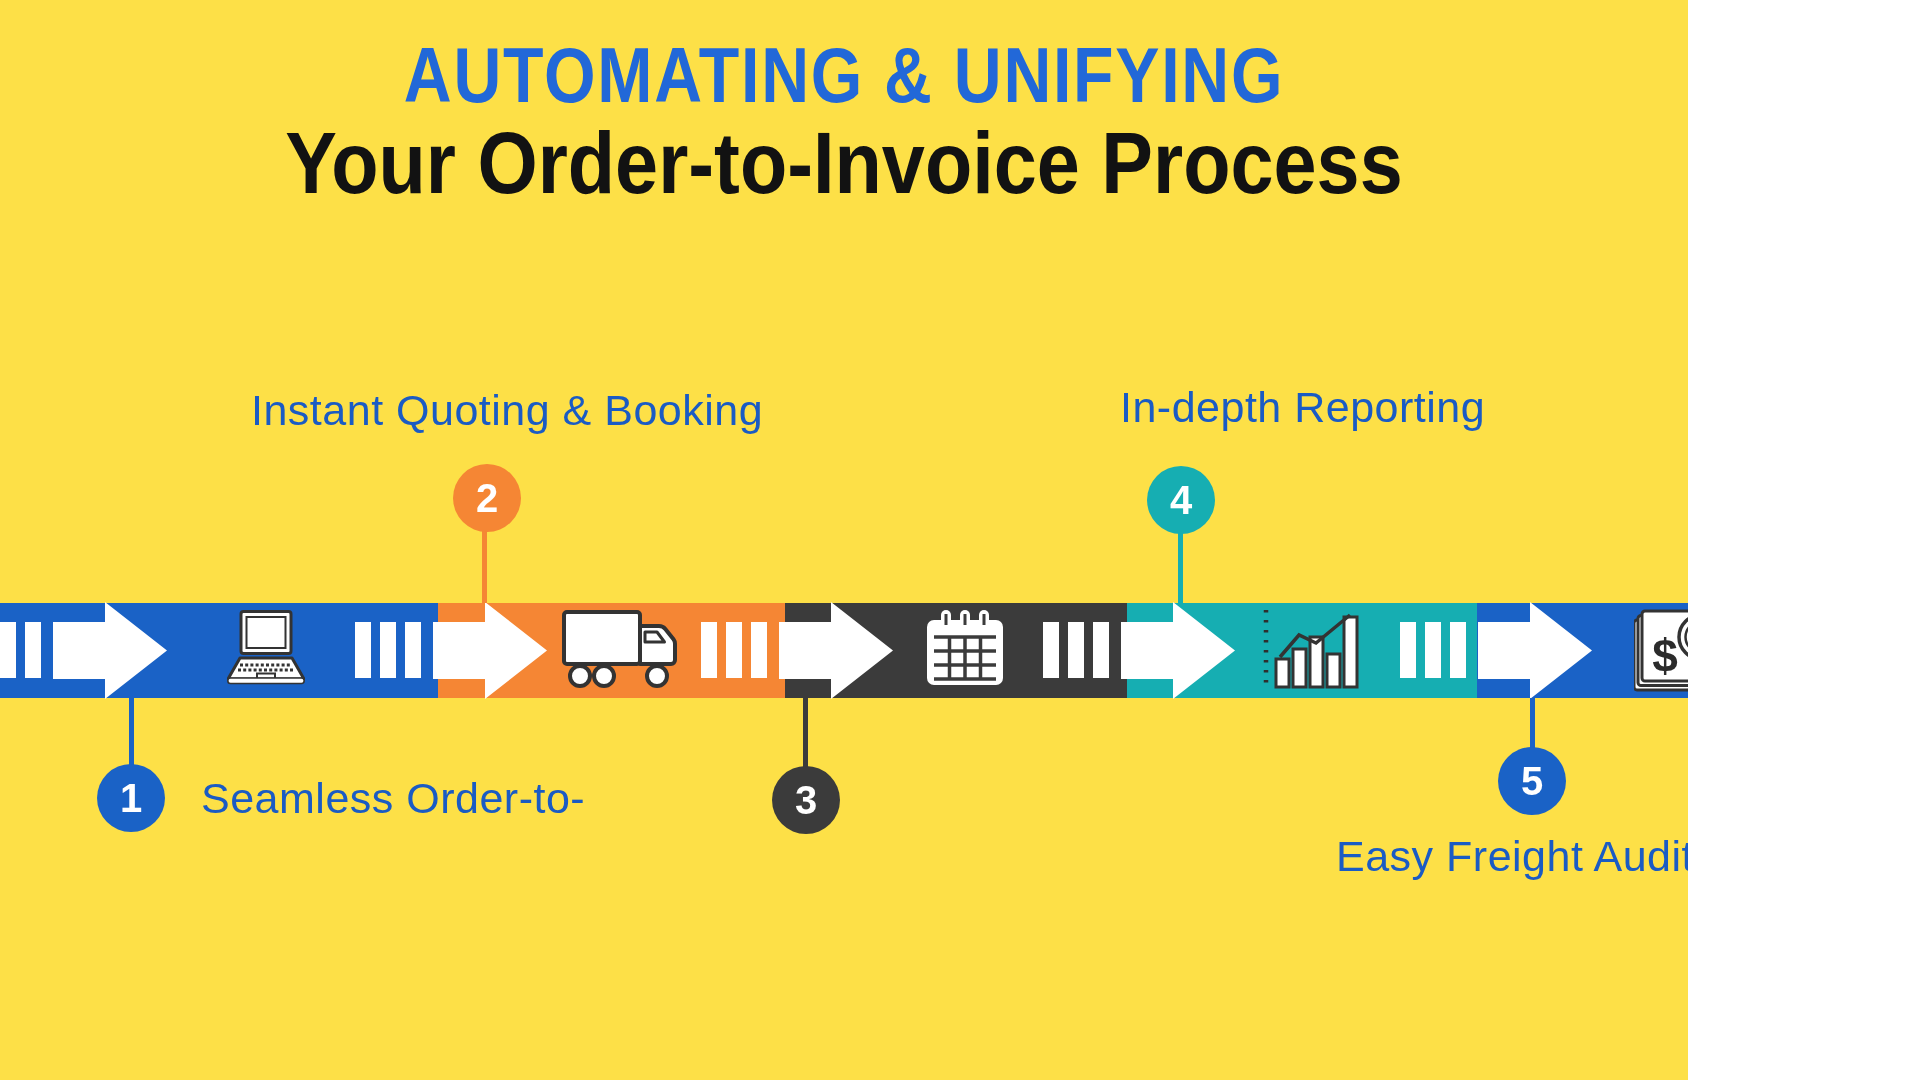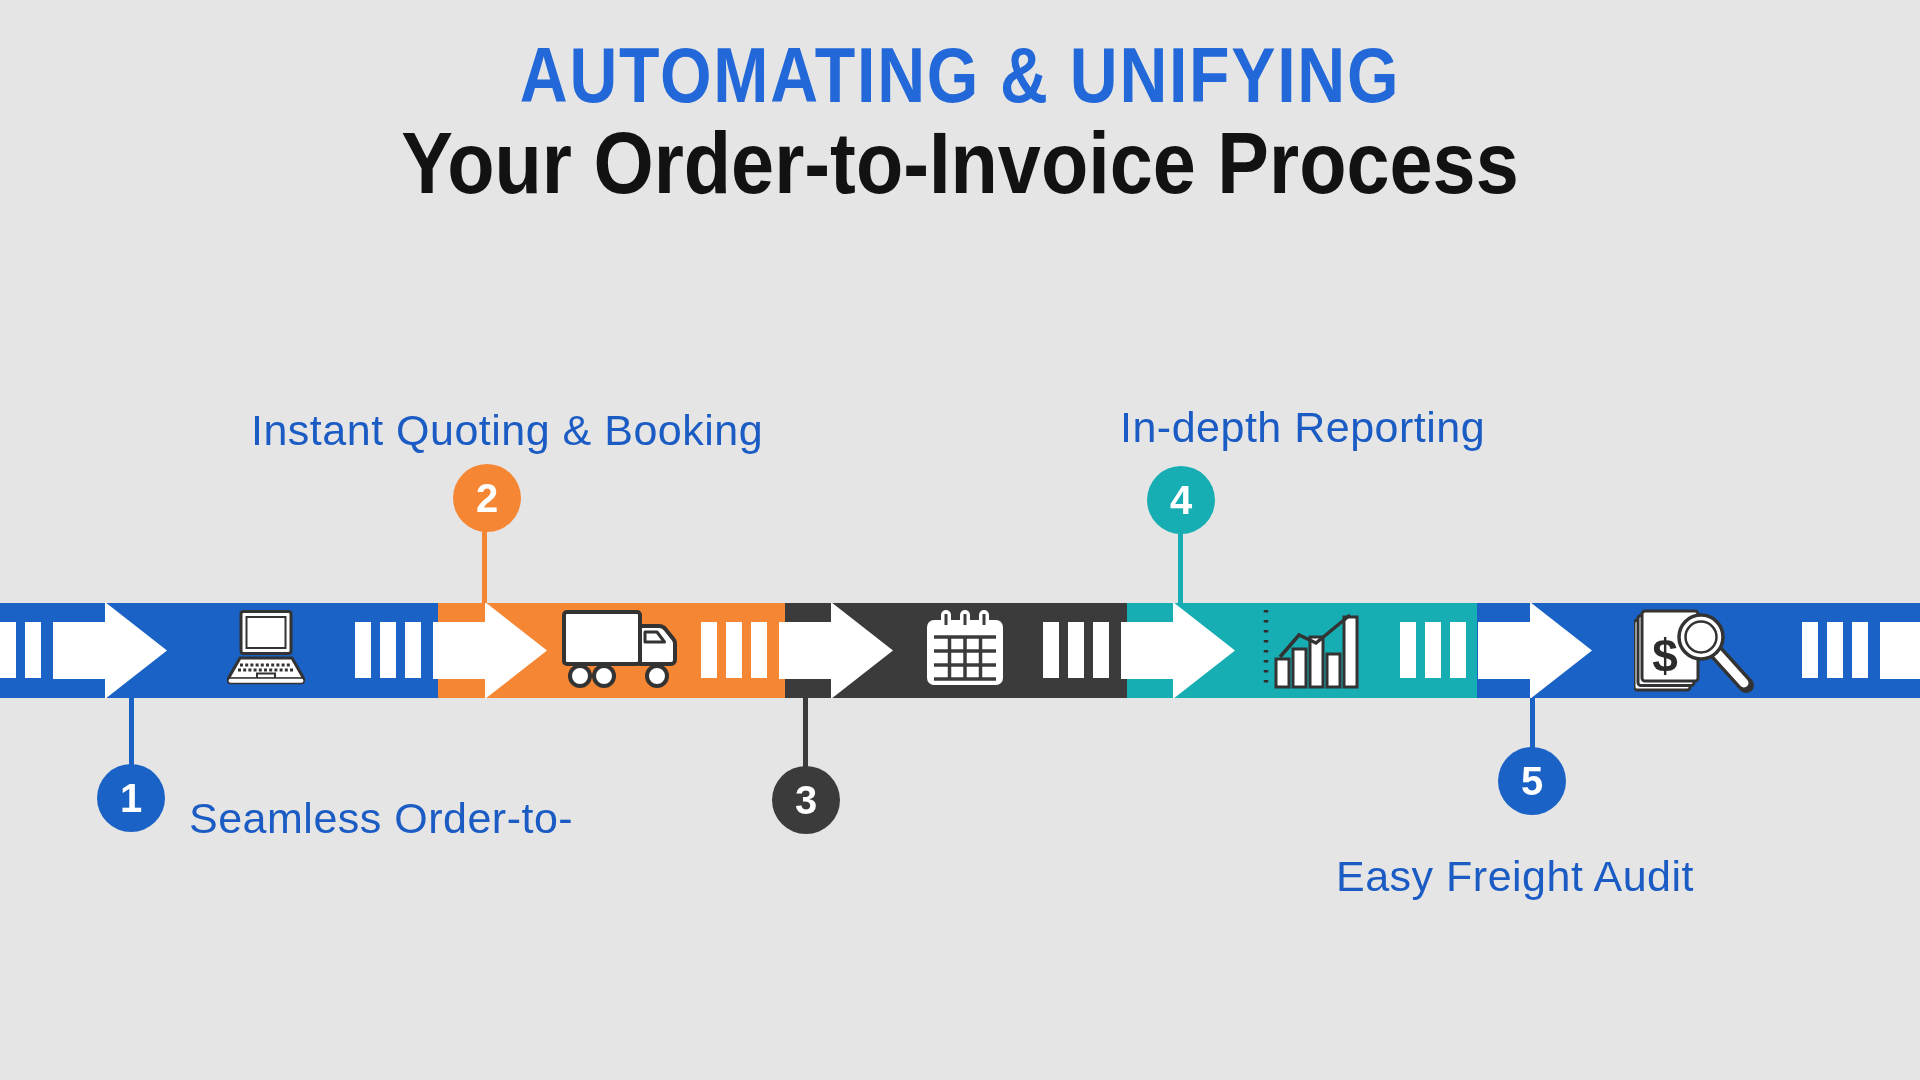--- a/index.html
+++ b/index.html
@@ -1,16 +1,16 @@
 <!DOCTYPE html>
 <html><head>
 <meta charset="utf-8">
 <style>
   html,body{margin:0;padding:0;background:#fff;}
-  .canvas{position:relative;width:1920px;height:1080px;overflow:hidden;background:#e5e5e5;
+  .canvas{position:relative;width:1688px;height:1080px;overflow:hidden;background:#fde047;
           font-family:"Liberation Sans",sans-serif;}
 
   
   .title-1{position:absolute;top:30px;left:0;right:0;margin:0;text-align:center;
            font-size:78px;font-weight:700;letter-spacing:2px;color:#2268D8;
            transform:scaleX(.85);transform-origin:center;white-space:nowrap;}
   .title-2{position:absolute;top:112px;left:0;right:0;margin:0;text-align:center;
            font-size:88px;font-weight:700;color:#121212;
            transform:scaleX(.88);transform-origin:center;white-space:nowrap;}
 
@@ -24,21 +24,21 @@
 
   .band-icon{position:absolute;}
 
   
   .stem{position:absolute;width:5px;}
   .badge{position:absolute;width:68px;height:68px;border-radius:50%;
          color:#fff;font-size:40px;font-weight:700;line-height:68px;text-align:center;}
 
   
   .step-label{position:absolute;color:#1A5BC4;font-size:43px;font-weight:400;
-              letter-spacing:.5px;line-height:57px;white-space:nowrap;margin-top:20px;}
+              letter-spacing:.5px;line-height:57px;white-space:nowrap;}
 </style>
 </head>
 <body>
 
 <div class="canvas">
 
   <h1 class="title-1">AUTOMATING &amp; UNIFYING</h1>
   <h2 class="title-2">Your Order-to-Invoice Process</h2>
 
   <div class="band">
@@ -159,20 +159,20 @@
   <div class="stem" style="left: 803px; top: 698px; height: 72px; background-color: rgb(59, 59, 59);"></div>
   <div class="stem" style="left: 1178px; top: 530px; height: 73px; background-color: rgb(22, 174, 178);"></div>
   <div class="stem" style="left: 1530px; top: 698px; height: 54px; background-color: rgb(26, 98, 198);"></div>
 
   <div class="badge" style="left: 97px; top: 764px; background-color: rgb(26, 98, 198);">1</div>
   <div class="badge" style="left: 453px; top: 464px; background-color: rgb(245, 134, 52);">2</div>
   <div class="badge" style="left: 772px; top: 766px; background-color: rgb(59, 59, 59);">3</div>
   <div class="badge" style="left: 1147px; top: 466px; background-color: rgb(22, 174, 178);">4</div>
   <div class="badge" style="left: 1498px; top: 747px; background-color: rgb(26, 98, 198);">5</div>
 
-  <div class="step-label" style="left:189px;top:770px">
+  <div class="step-label" style="left:201px;top:770px">
     <div>Seamless Order-to-</div>
   </div>
   <div class="step-label" style="left:251px;top:382px">Instant Quoting &amp; Booking</div>
   <div class="step-label" style="left:1120px;top:379px">In-depth Reporting</div>
   <div class="step-label" style="left:1336px;top:828px">Easy Freight Audit</div>
 
 </div>
 
 </body></html>

